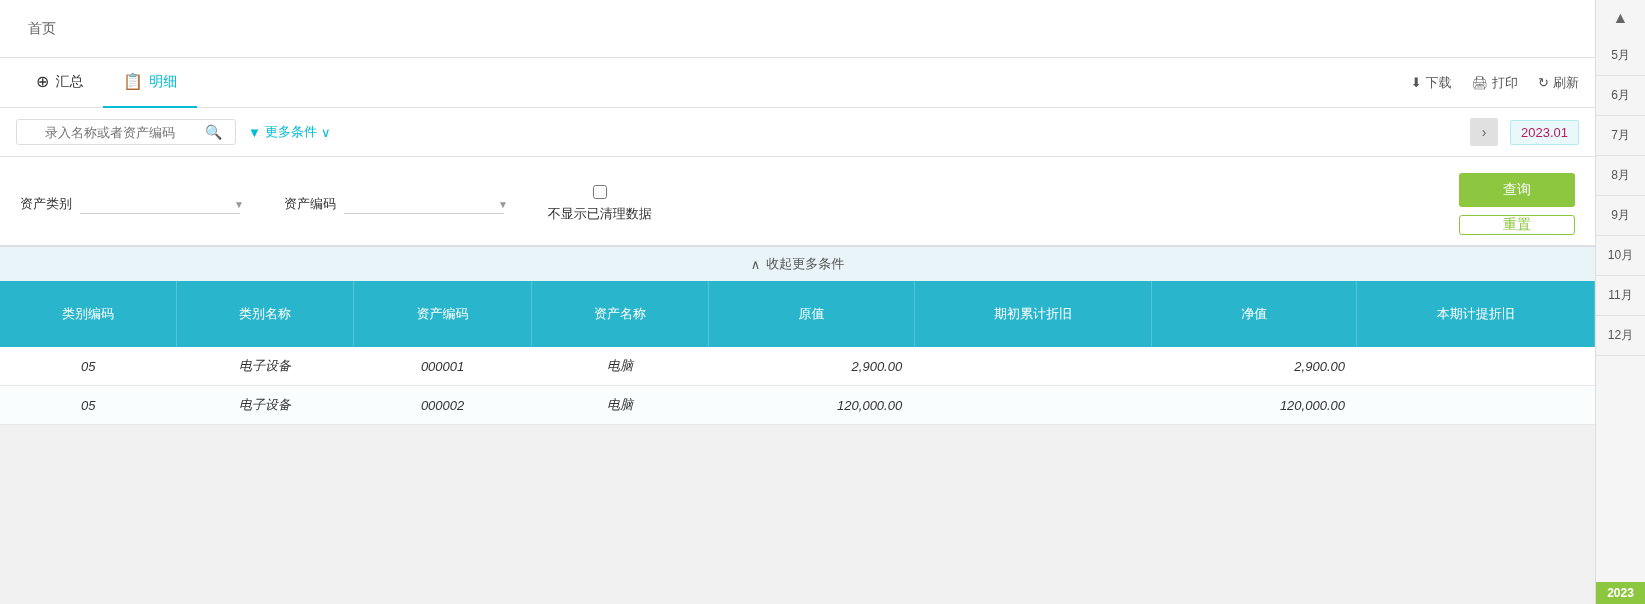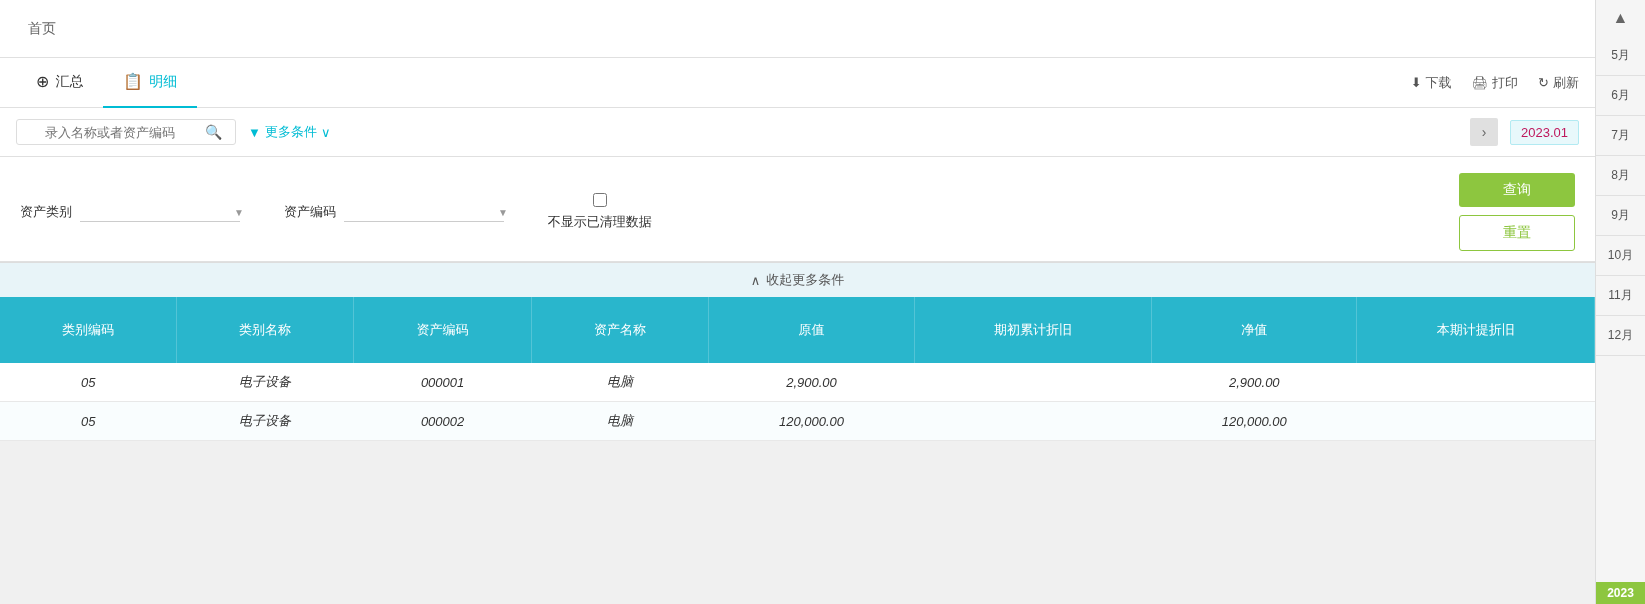--- a/index.html
+++ b/index.html
@@ -224,21 +224,21 @@
       border-radius: 3px;
       padding: 8px 44px;
       font-size: 14px;
       cursor: pointer;
     }
     .btn-reset {
       background: #fff;
       color: #8dc63f;
       border: 1px solid #8dc63f;
       border-radius: 3px;
-      padding: 8px 30px;
+      padding: 0 30px;
       font-size: 14px;
       cursor: pointer;
     }
     .btn-group {
       display: flex;
       flex-direction: column;
       gap: 8px;
       margin-left: auto;
     }
     .collapse-bar {
@@ -284,20 +284,21 @@
     tbody tr:nth-child(even) {
       background: #f9fdfe;
     }
     tbody td {
       padding: 10px 12px;
       font-size: 13px;
       color: #333;
       text-align: center;
     }
     tbody td.num {
+      text-align: right;
     }
     .total-row {
       background: #e8f8fb !important;
     }
     .total-row td {
       font-weight: bold;
     }
 
     
     .right-sidebar {

